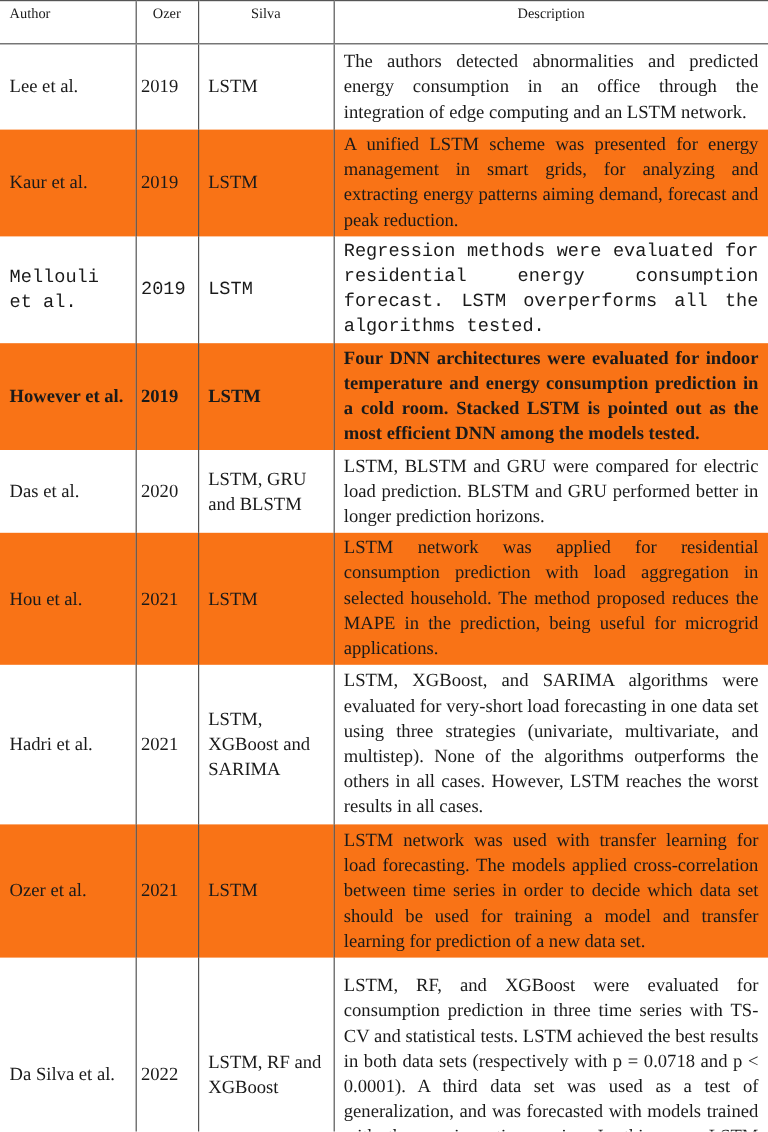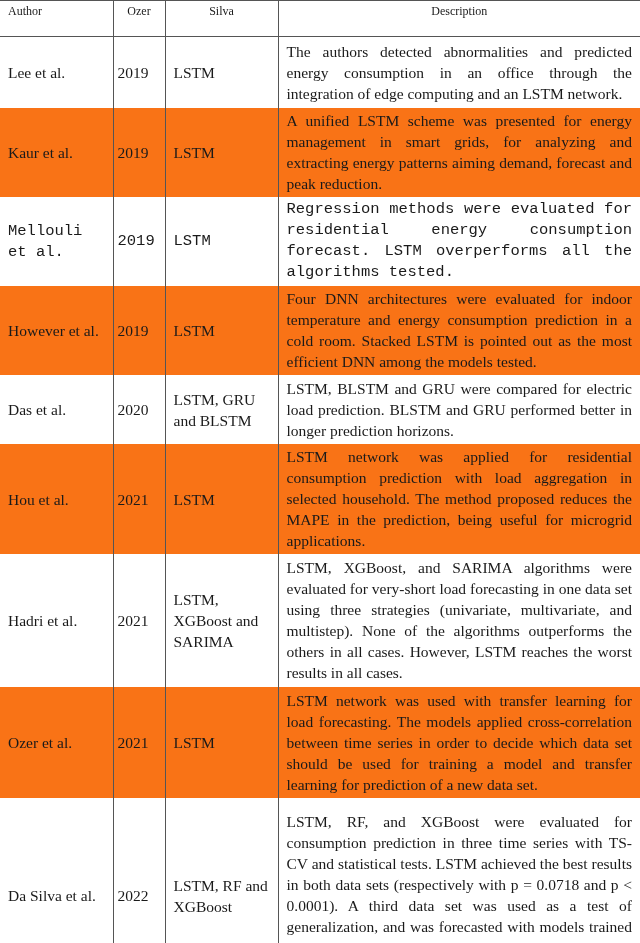--- a/index.html
+++ b/index.html
@@ -34,21 +34,21 @@
     vertical-align: middle;
     line-height: 21px;
   }
   th + th, td + td { border-left: 1.5px solid #555; }
   td.desc { text-align: justify; padding: 2px 8px 3px 8px; }
   td.year { padding: 0 4px; }
   tr.shaded td { background: #f97316; }
   tr.r0 td { height: 66px; }
   tr.r1 td { height: 82px; }
   tr.r2 td { height: 64px; font-family: Liberation Mono, monospace; }
-  tr.r3 td { height: 84px; }
+  tr.r3 td { height: 84px; font-weight: bold; }
   tr.r4 td { height: 64px; }
   tr.r5 td { height: 104px; margin-top: 15px; }
   tr.r6 td { height: 128px; }
   tr.r7 td { height: 106px; }
   tr.r8 td { height: 190px; }
 </style>
 </head>
 <body>
 
 <table>

